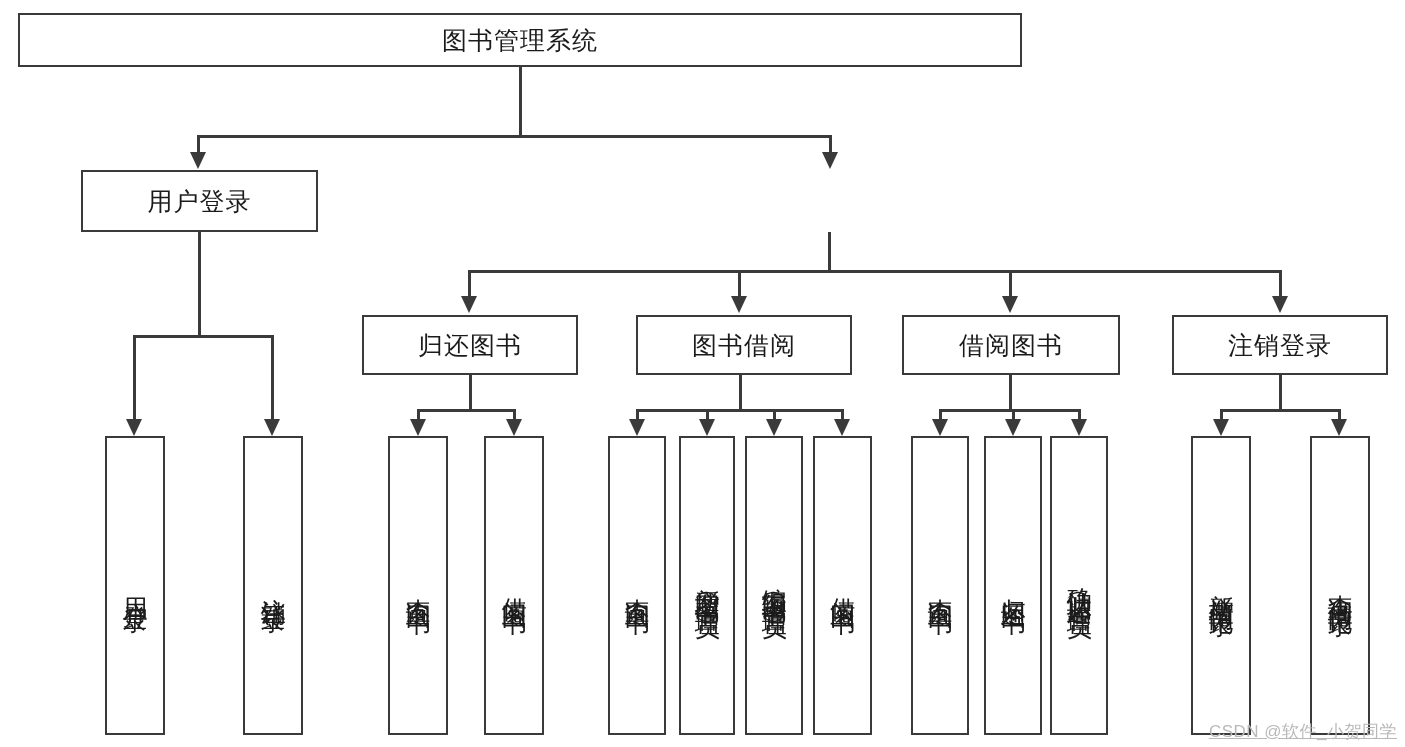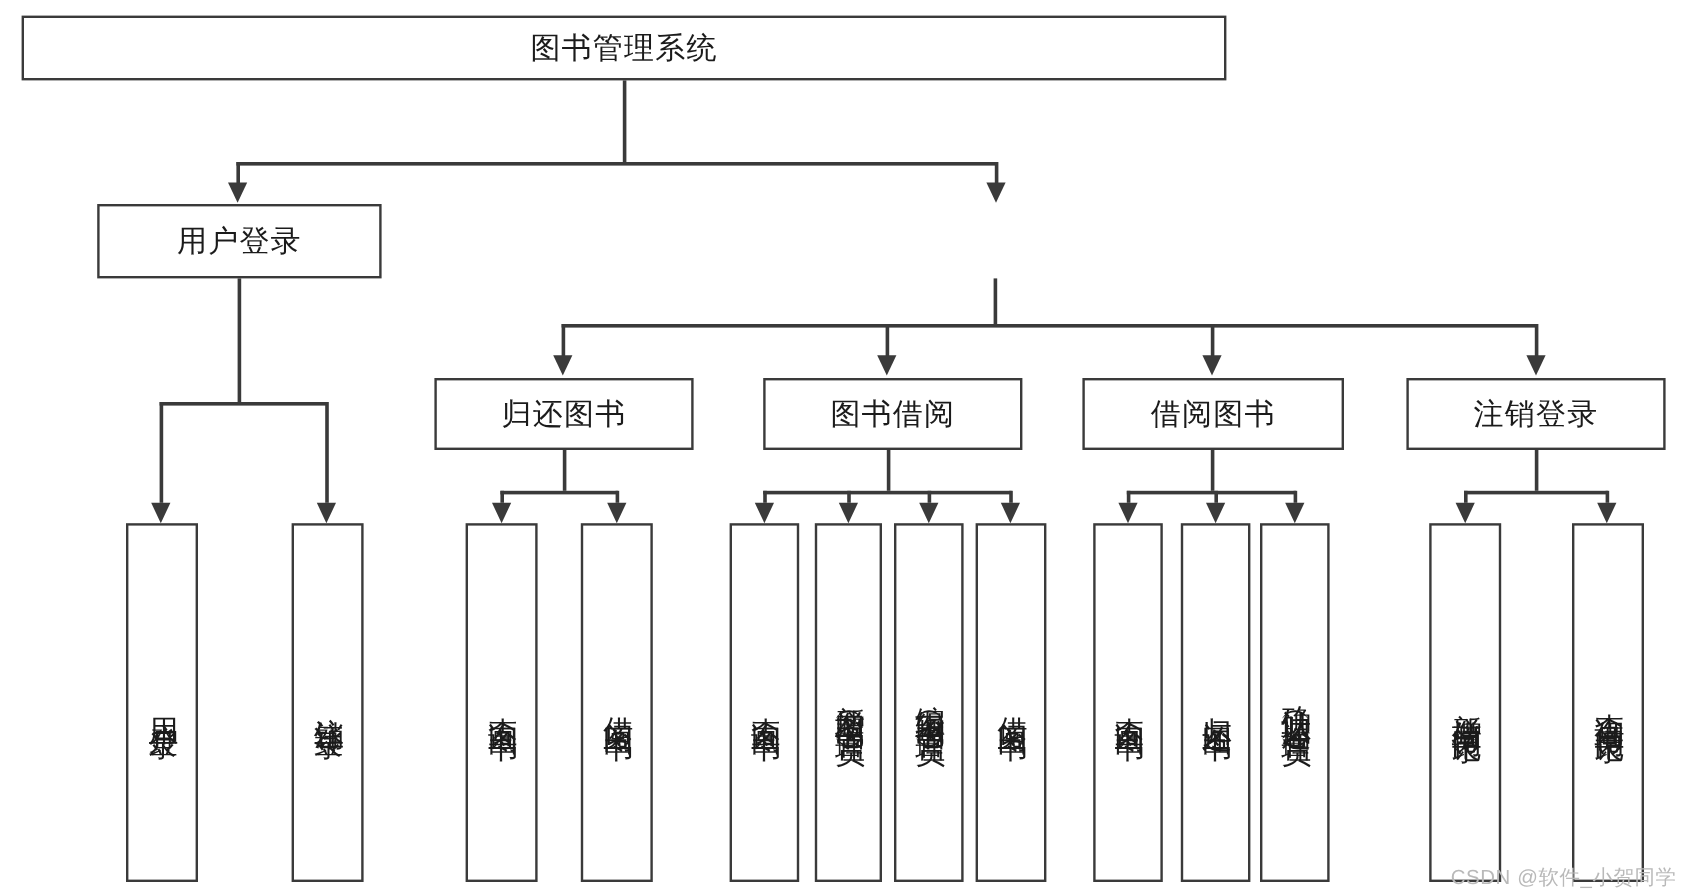--- a/index.html
+++ b/index.html
@@ -68,20 +68,21 @@
   
   #watermark{
     position:absolute;
     right:8px;
     bottom:4px;
     font-size:17px;
     color:#b9b9b9;
     letter-spacing:0.5px;
     white-space:nowrap;
     user-select:none;
+    text-decoration:underline;
   }
 </style>
 </head>
 <body>
 
 <div id="canvas">
 
   <div class="node root h-node" style="left:18px;top:13px;width:1004px;height:54px;">
     <span>图书管理系统</span>
   </div>

